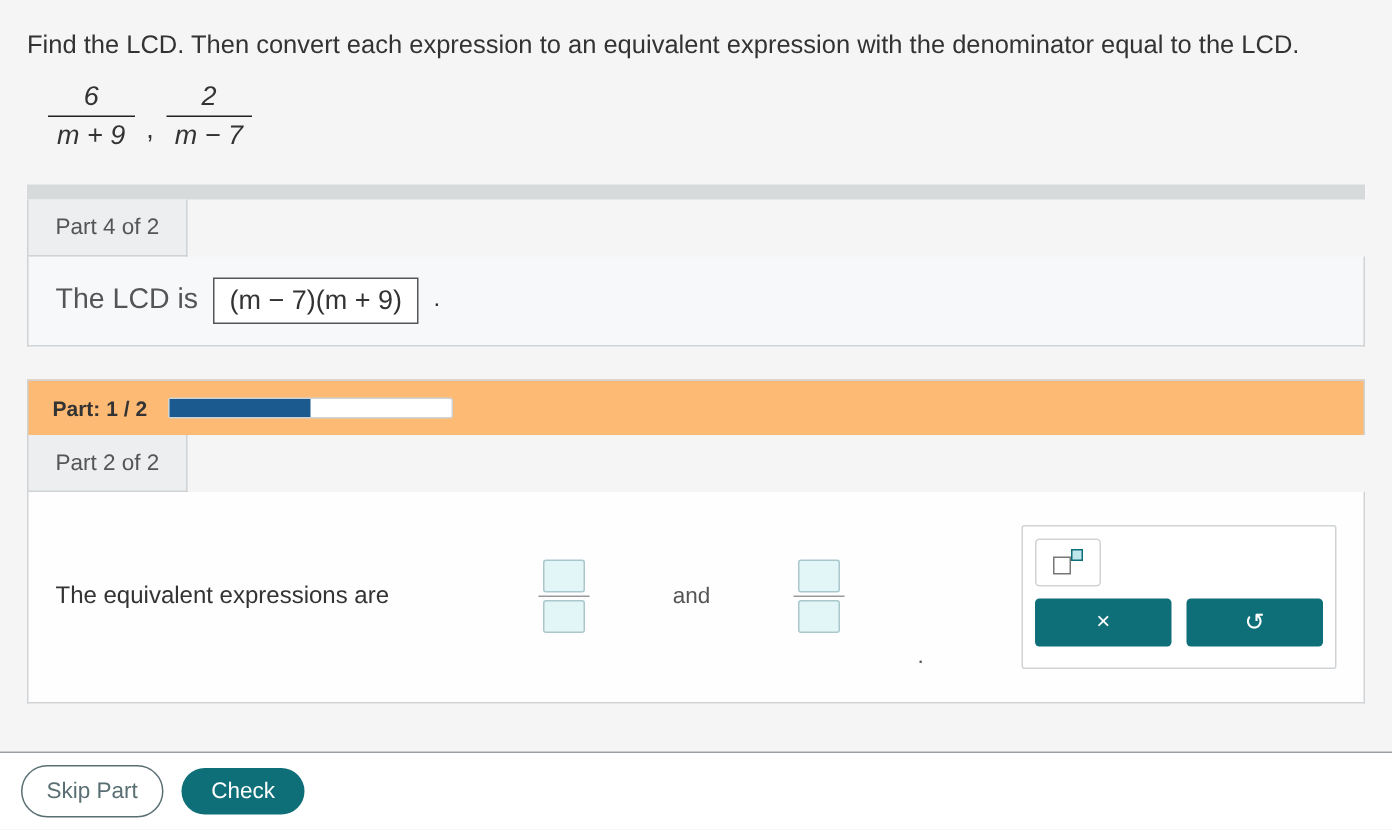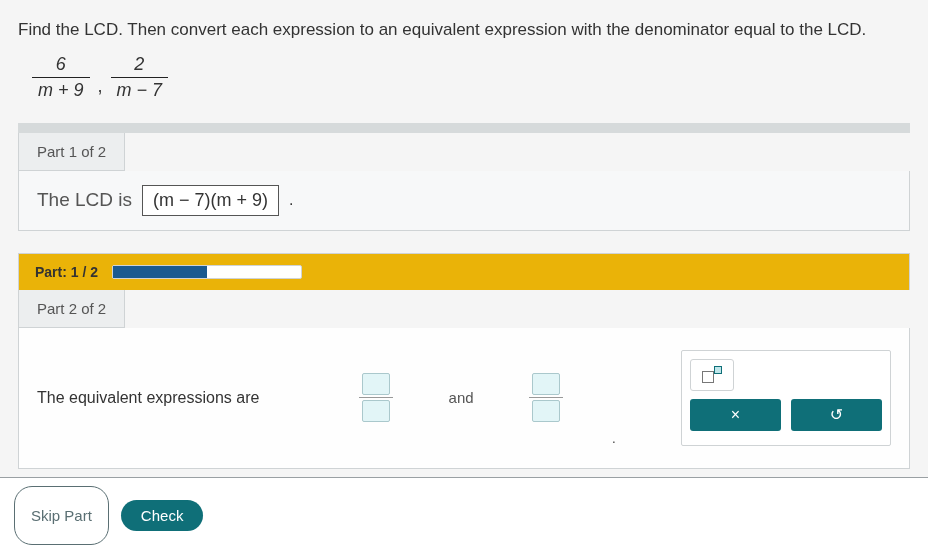--- a/index.html
+++ b/index.html
@@ -86,21 +86,21 @@
   .answer-box {
     border: 1.5px solid #555;
     padding: 4px 10px;
     font-size: 18px;
     background: #fff;
     display: inline-flex;
     align-items: center;
   }
 
   .progress-row {
-    background: #eab308;
+    background: #fdba74;
     border: 1px solid #cfd3d5;
     border-bottom: none;
     padding: 10px 16px;
     display: flex;
     align-items: center;
     gap: 14px;
     margin-top: 22px;
     text-align: center;
   }
   .progress-label {
@@ -203,21 +203,21 @@
     padding: 8px 14px;
     display: flex;
     gap: 12px;
     align-items: center;
   }
   .btn-outline {
     border: 1.5px solid #5a6f73;
     color: #5a6f73;
     background: #fff;
     border-radius: 18px;
-    padding: 20px 16px;
+    padding: 8px 16px;
     font-size: 15px;
     font-weight: 500;
   }
   .btn-primary {
     border: none;
     color: #fff;
     background: #0f6f78;
     border-radius: 18px;
     padding: 7px 20px;
     font-size: 15px;
@@ -250,21 +250,21 @@
     <span class="comma">,</span>
     <span class="frac">
       <span class="num">2</span>
       <span class="bar"></span>
       <span class="den">m − 7</span>
     </span>
   </div>
 
   <div class="section-bar"></div>
   <div class="tab-row">
-    <div class="tab">Part 1 of 2</div>
+    <div class="tab">Part 4 of 2</div>
   </div>
   <div class="panel">
     <span class="label">The LCD is</span>
     <span class="answer-box">(m − 7)(m + 9)</span>
     <span>.</span>
   </div>
 
   <div class="progress-row">
     <span class="progress-label">
       <span>Part:</span>

